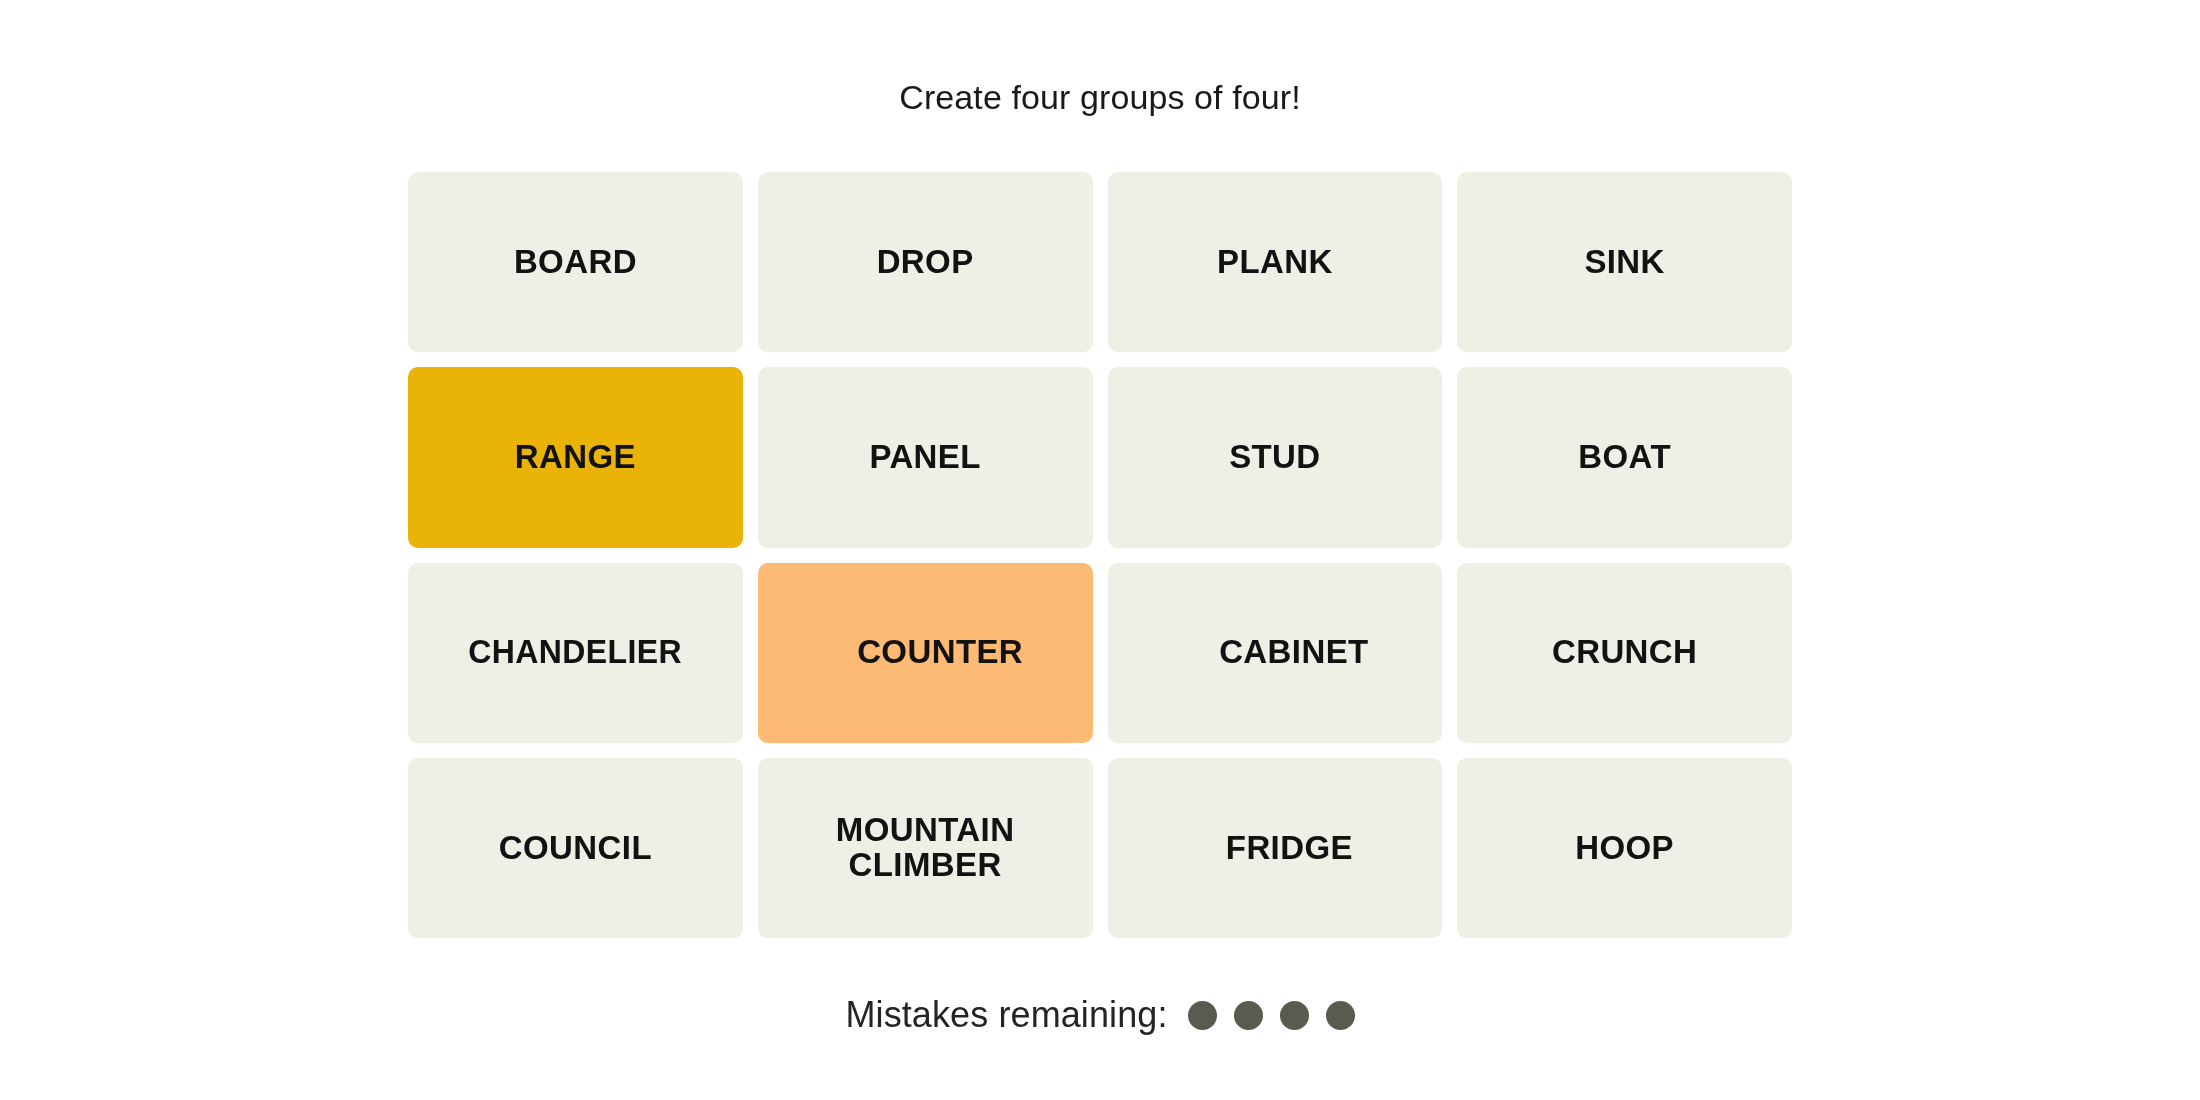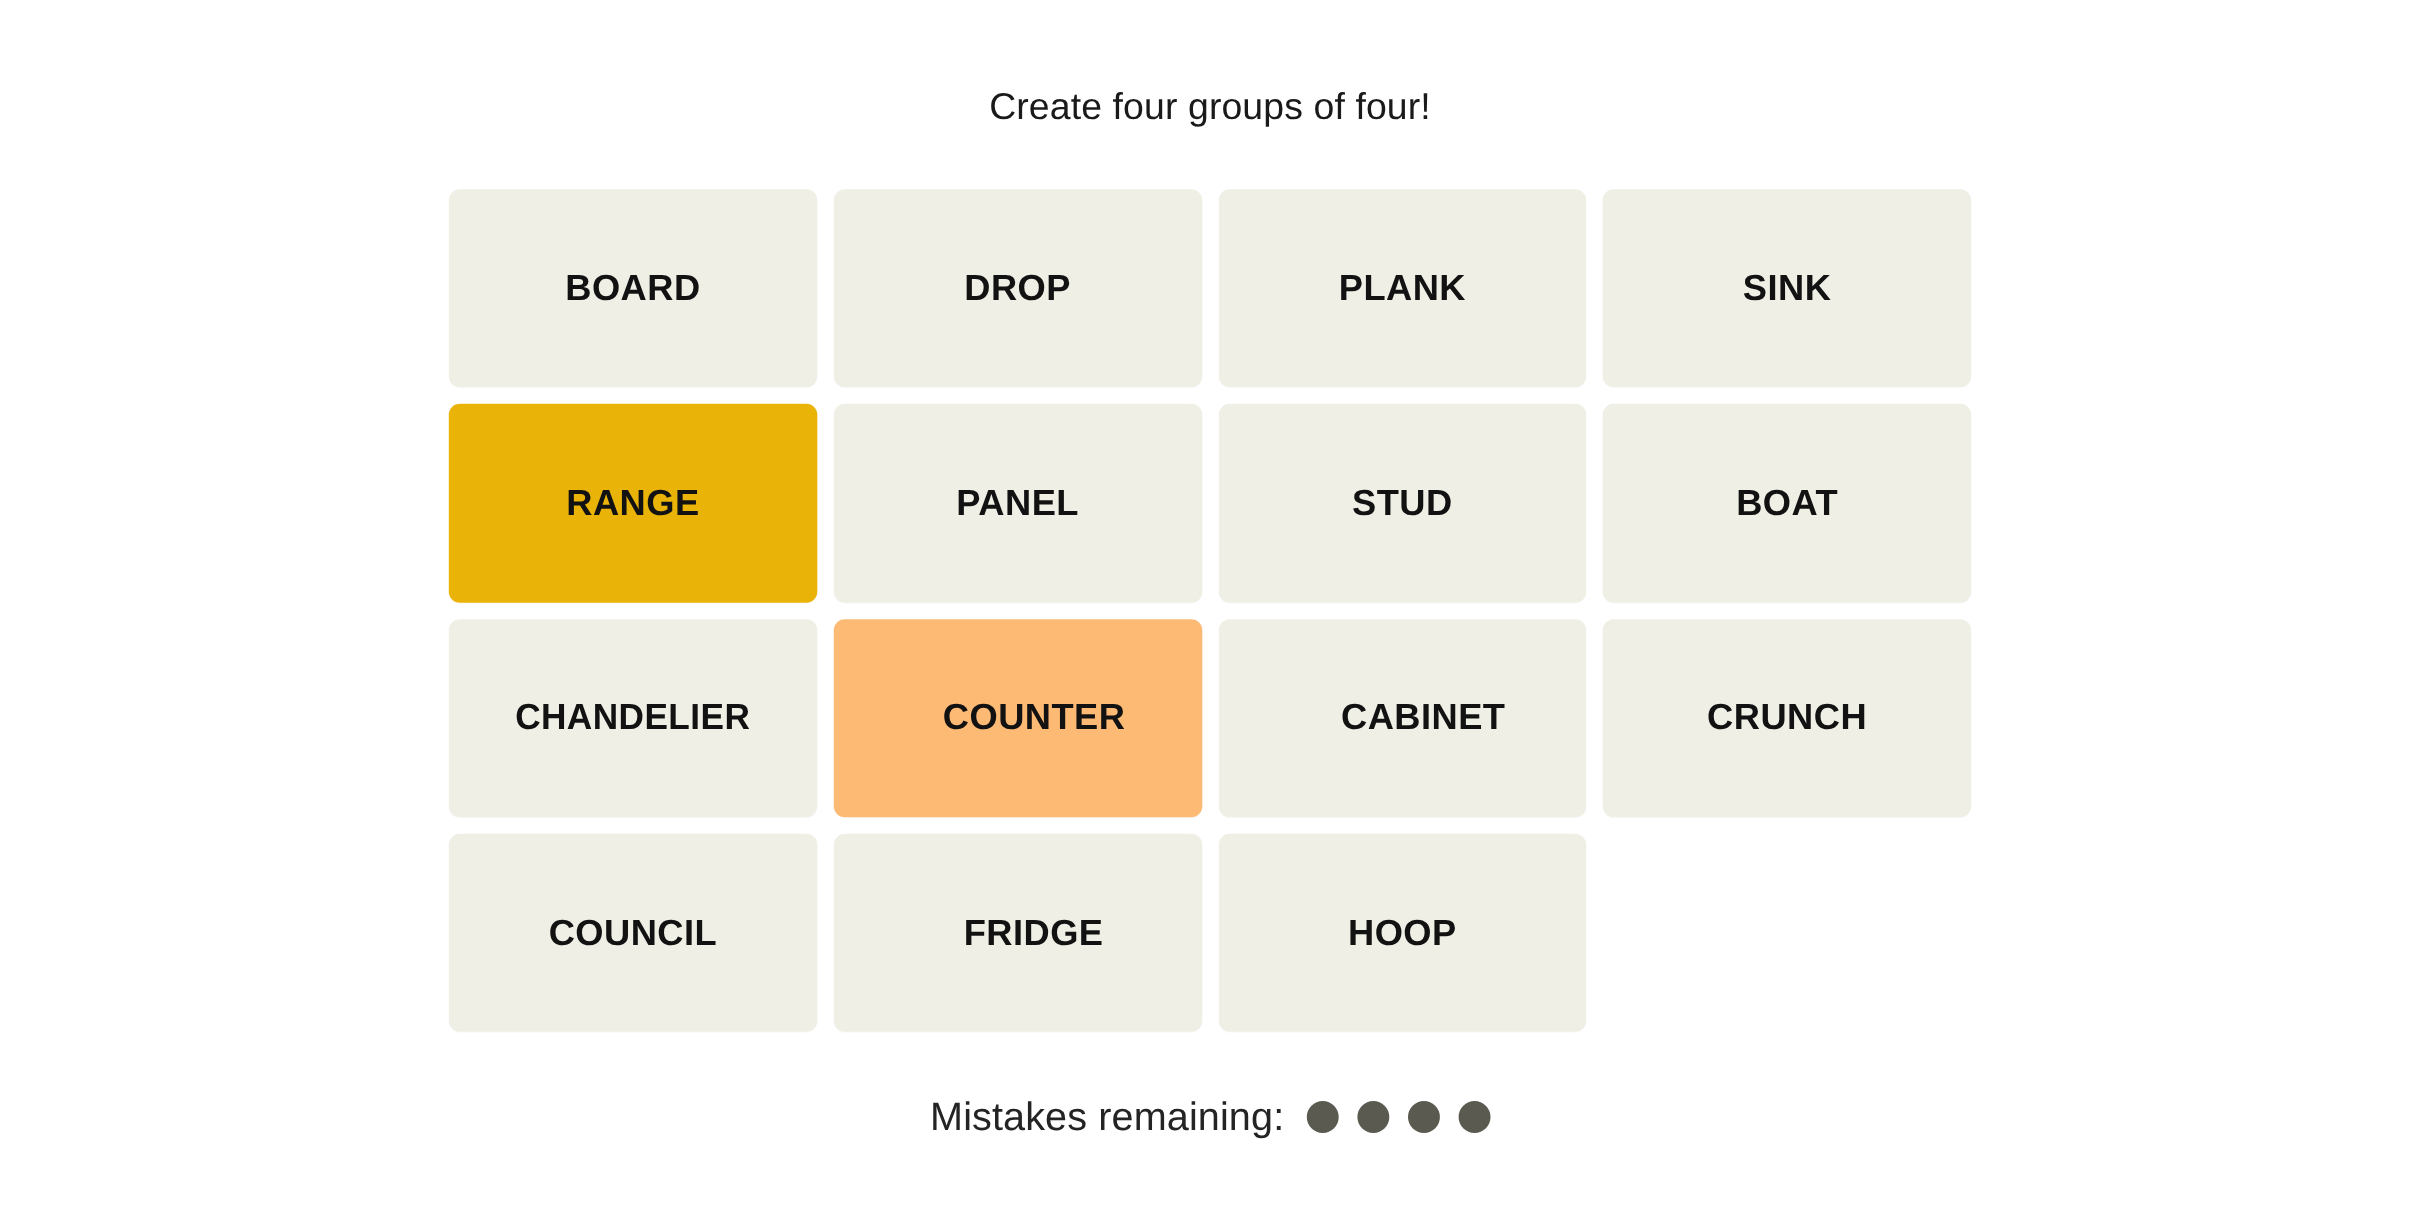--- a/index.html
+++ b/index.html
@@ -176,20 +176,24 @@
     </button>
 
     <button class="tile" style="background: rgb(239, 239, 230);">
       <span class="tile-label" style="color: rgb(18, 18, 18);">CRUNCH</span>
     </button>
 
     <button class="tile" style="background: rgb(239, 239, 230);">
       <span class="tile-label" style="color: rgb(18, 18, 18);">COUNCIL</span>
     </button>
 
+    <button class="tile" style="background: rgb(239, 239, 230);">
+      <span class="tile-label" style="color: rgb(18, 18, 18);">MOUNTAIN
+CLIMBER</span>
+    </button>
 
     <button class="tile" style="background: rgb(239, 239, 230);">
       <span class="tile-label" style="color: rgb(18, 18, 18); margin-left: 29px;">FRIDGE</span>
     </button>
 
     <button class="tile" style="background: rgb(239, 239, 230);">
       <span class="tile-label" style="color: rgb(18, 18, 18);">HOOP</span>
     </button>
 
   </div>

